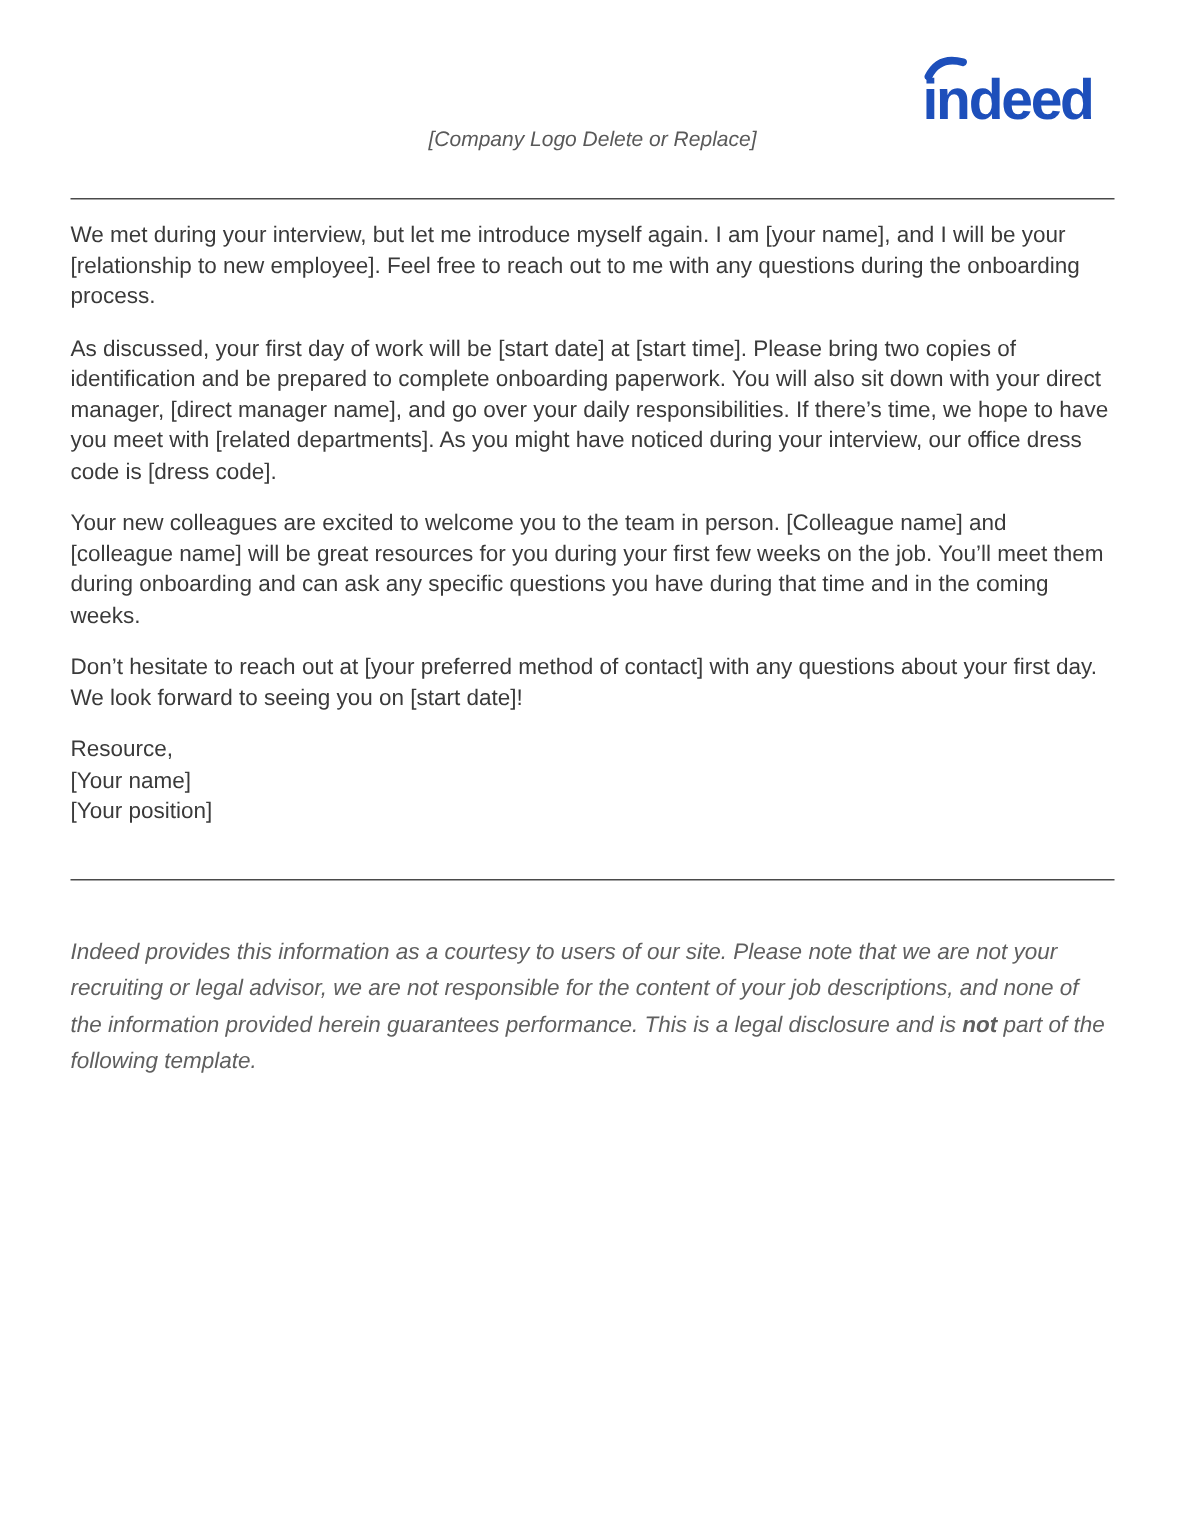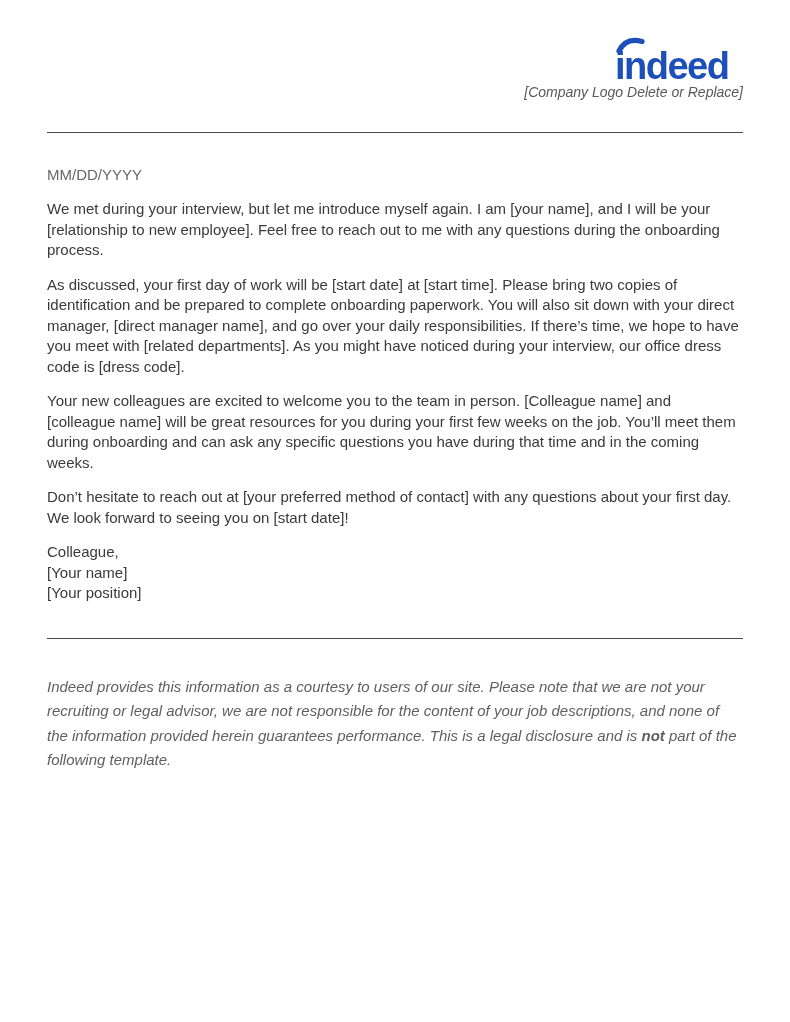--- a/index.html
+++ b/index.html
@@ -28,21 +28,21 @@
   }
   .logo-block svg {
     display: inline-block;
     vertical-align: bottom;
   }
   .logo-caption {
     margin-top: 2px;
     font-size: 14px;
     font-style: italic;
     color: #595959;
-    text-align: right;
+    text-align: center;
   }
   
   .intro {
     margin: 24px 0 0 0;
     font-size: 15px;
     font-style: italic;
     line-height: 20px;
     color: #3a3a3a;
   }
   .intro a {
@@ -94,31 +94,30 @@
     <svg width="128" height="48" viewBox="0 0 128 48" aria-hidden="true">
       <path d="M 4 17 Q 11 3 27 7.5" fill="none" stroke="#1d4fbb" stroke-width="5.2" stroke-linecap="round"></path>
       <text x="0" y="45" font-family="Liberation Sans, DejaVu Sans, sans-serif" font-size="38" font-weight="bold" letter-spacing="-1.5" fill="#1d4fbb">indeed</text>
     </svg>
     <div class="logo-caption">[Company Logo Delete or Replace]</div>
   </div>
 
 
   <hr class="rule">
 
-  <p class="date">MM/DD/YYYY</p>
 
 
 
   <p class="para">We met during your interview, but let me introduce myself again. I am [your name], and I will be your [relationship to new employee]. Feel free to reach out to me with any questions during the onboarding process.</p>
 
   <p class="para">As discussed, your first day of work will be [start date] at [start time]. Please bring two copies of identification and be prepared to complete onboarding paperwork. You will also sit down with your direct manager, [direct manager name], and go over your daily responsibilities. If there’s time, we hope to have you meet with [related departments]. As you might have noticed during your interview, our office dress code is [dress code].</p>
 
   <p class="para">Your new colleagues are excited to welcome you to the team in person. [Colleague name] and [colleague name] will be great resources for you during your first few weeks on the job. You’ll meet them during onboarding and can ask any specific questions you have during that time and in the coming weeks.</p>
 
   <p class="para">Don’t hesitate to reach out at [your preferred method of contact] with any questions about your first day. We look forward to seeing you on [start date]!</p>
 
-  <p class="para"><span>Colleague,</span><br><span>[Your name]</span><br><span>[Your position]</span></p>
+  <p class="para"><span>Resource,</span><br><span>[Your name]</span><br><span>[Your position]</span></p>
 
   <hr class="rule rule-bottom">
 
   <p class="disclaimer"><span>Indeed provides this information as a courtesy to users of our site. Please note that we are not your recruiting or legal advisor, we are not responsible for the content of your job descriptions, and none of the information provided herein guarantees performance. This is a legal disclosure and is </span><b>not</b><span> part of the following template.</span></p>
 
 </div>
 
 </body></html>

